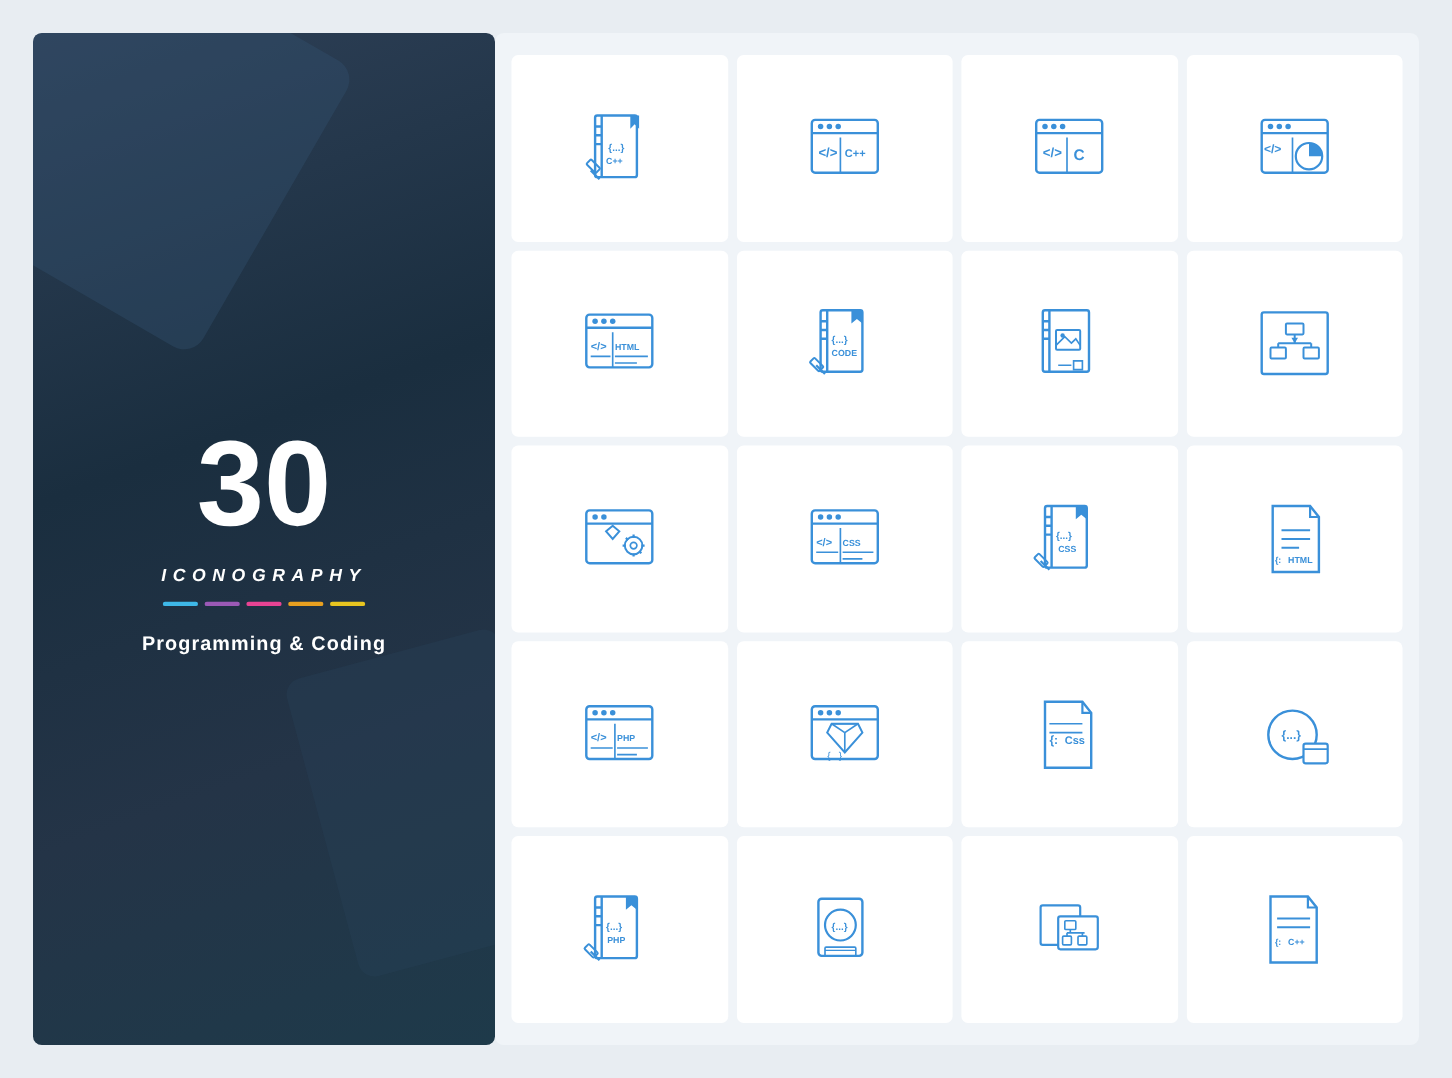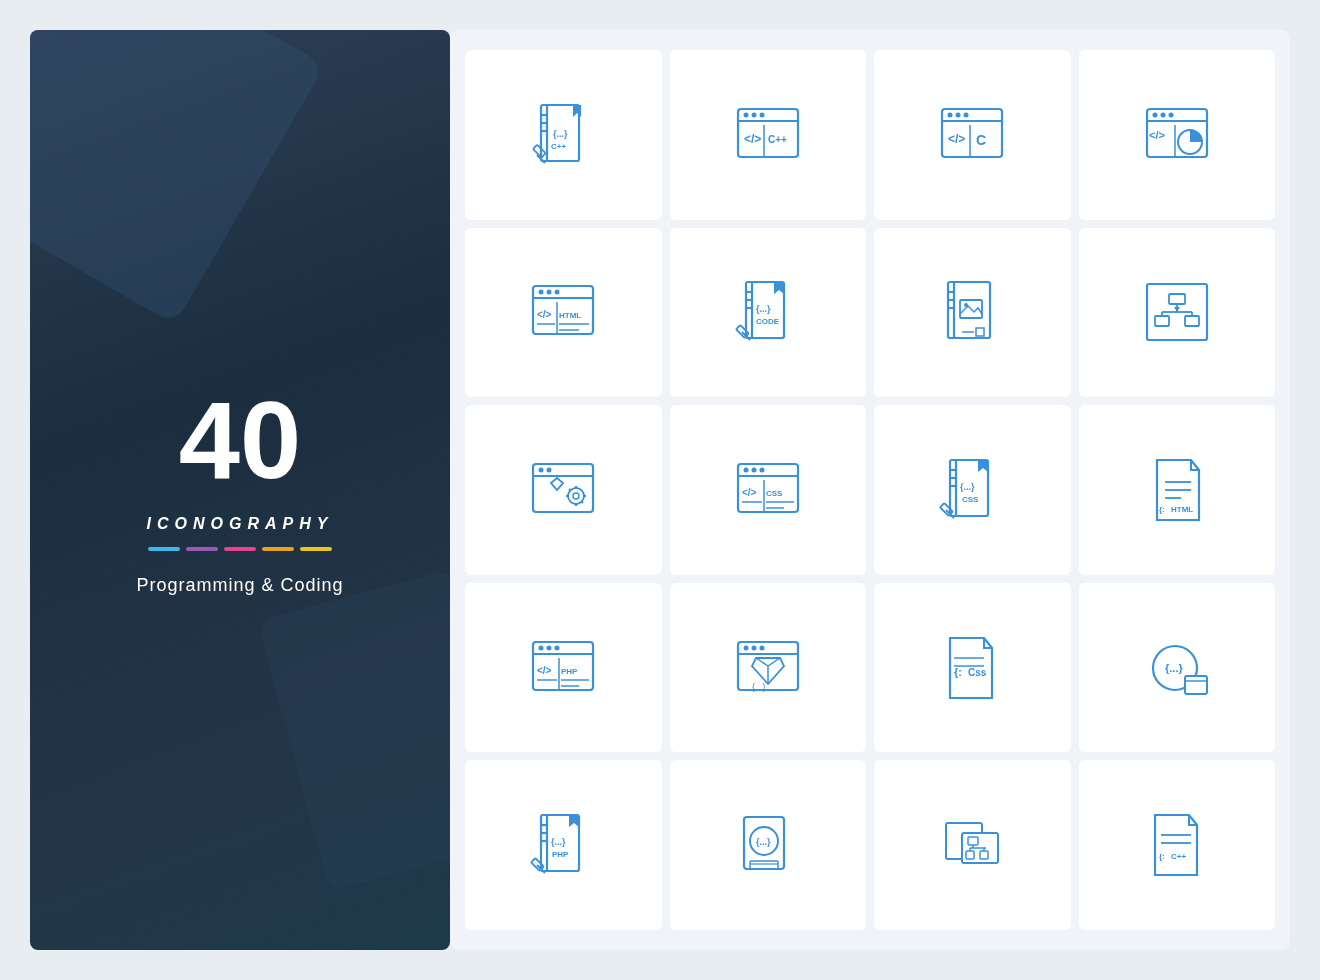--- a/index.html
+++ b/index.html
@@ -79,21 +79,21 @@
       margin-bottom: 24px;
     }
     .color-bar {
       width: 32px;
       height: 4px;
       border-radius: 2px;
     }
     .subtitle {
       font-size: 18px;
       color: #ffffff;
-      font-weight: 400;
+      font-weight: 700;
       text-align: right;
       letter-spacing: 1px;
     }
     
     .right-panel {
       flex: 1;
       background: #f0f4f8;
       border-radius: 8px;
       padding: 20px 15px;
       display: flex;
@@ -119,21 +119,21 @@
       height: 80px;
     }
   </style>
 </head>
 <body>
 
 <div class="container">
 
   <div class="left-panel">
     <div class="left-content">
-      <div class="big-number">40</div>
+      <div class="big-number">30</div>
       <div class="iconography-label">ICONOGRAPHY</div>
       <div class="color-bars">
         <div class="color-bar" style="background:#3eb8e8"></div>
         <div class="color-bar" style="background:#9b59b6"></div>
         <div class="color-bar" style="background:#e84393"></div>
         <div class="color-bar" style="background:#e8a020"></div>
         <div class="color-bar" style="background:#e8c520"></div>
       </div>
       <div class="subtitle">Programming &amp; Coding</div>
     </div>

